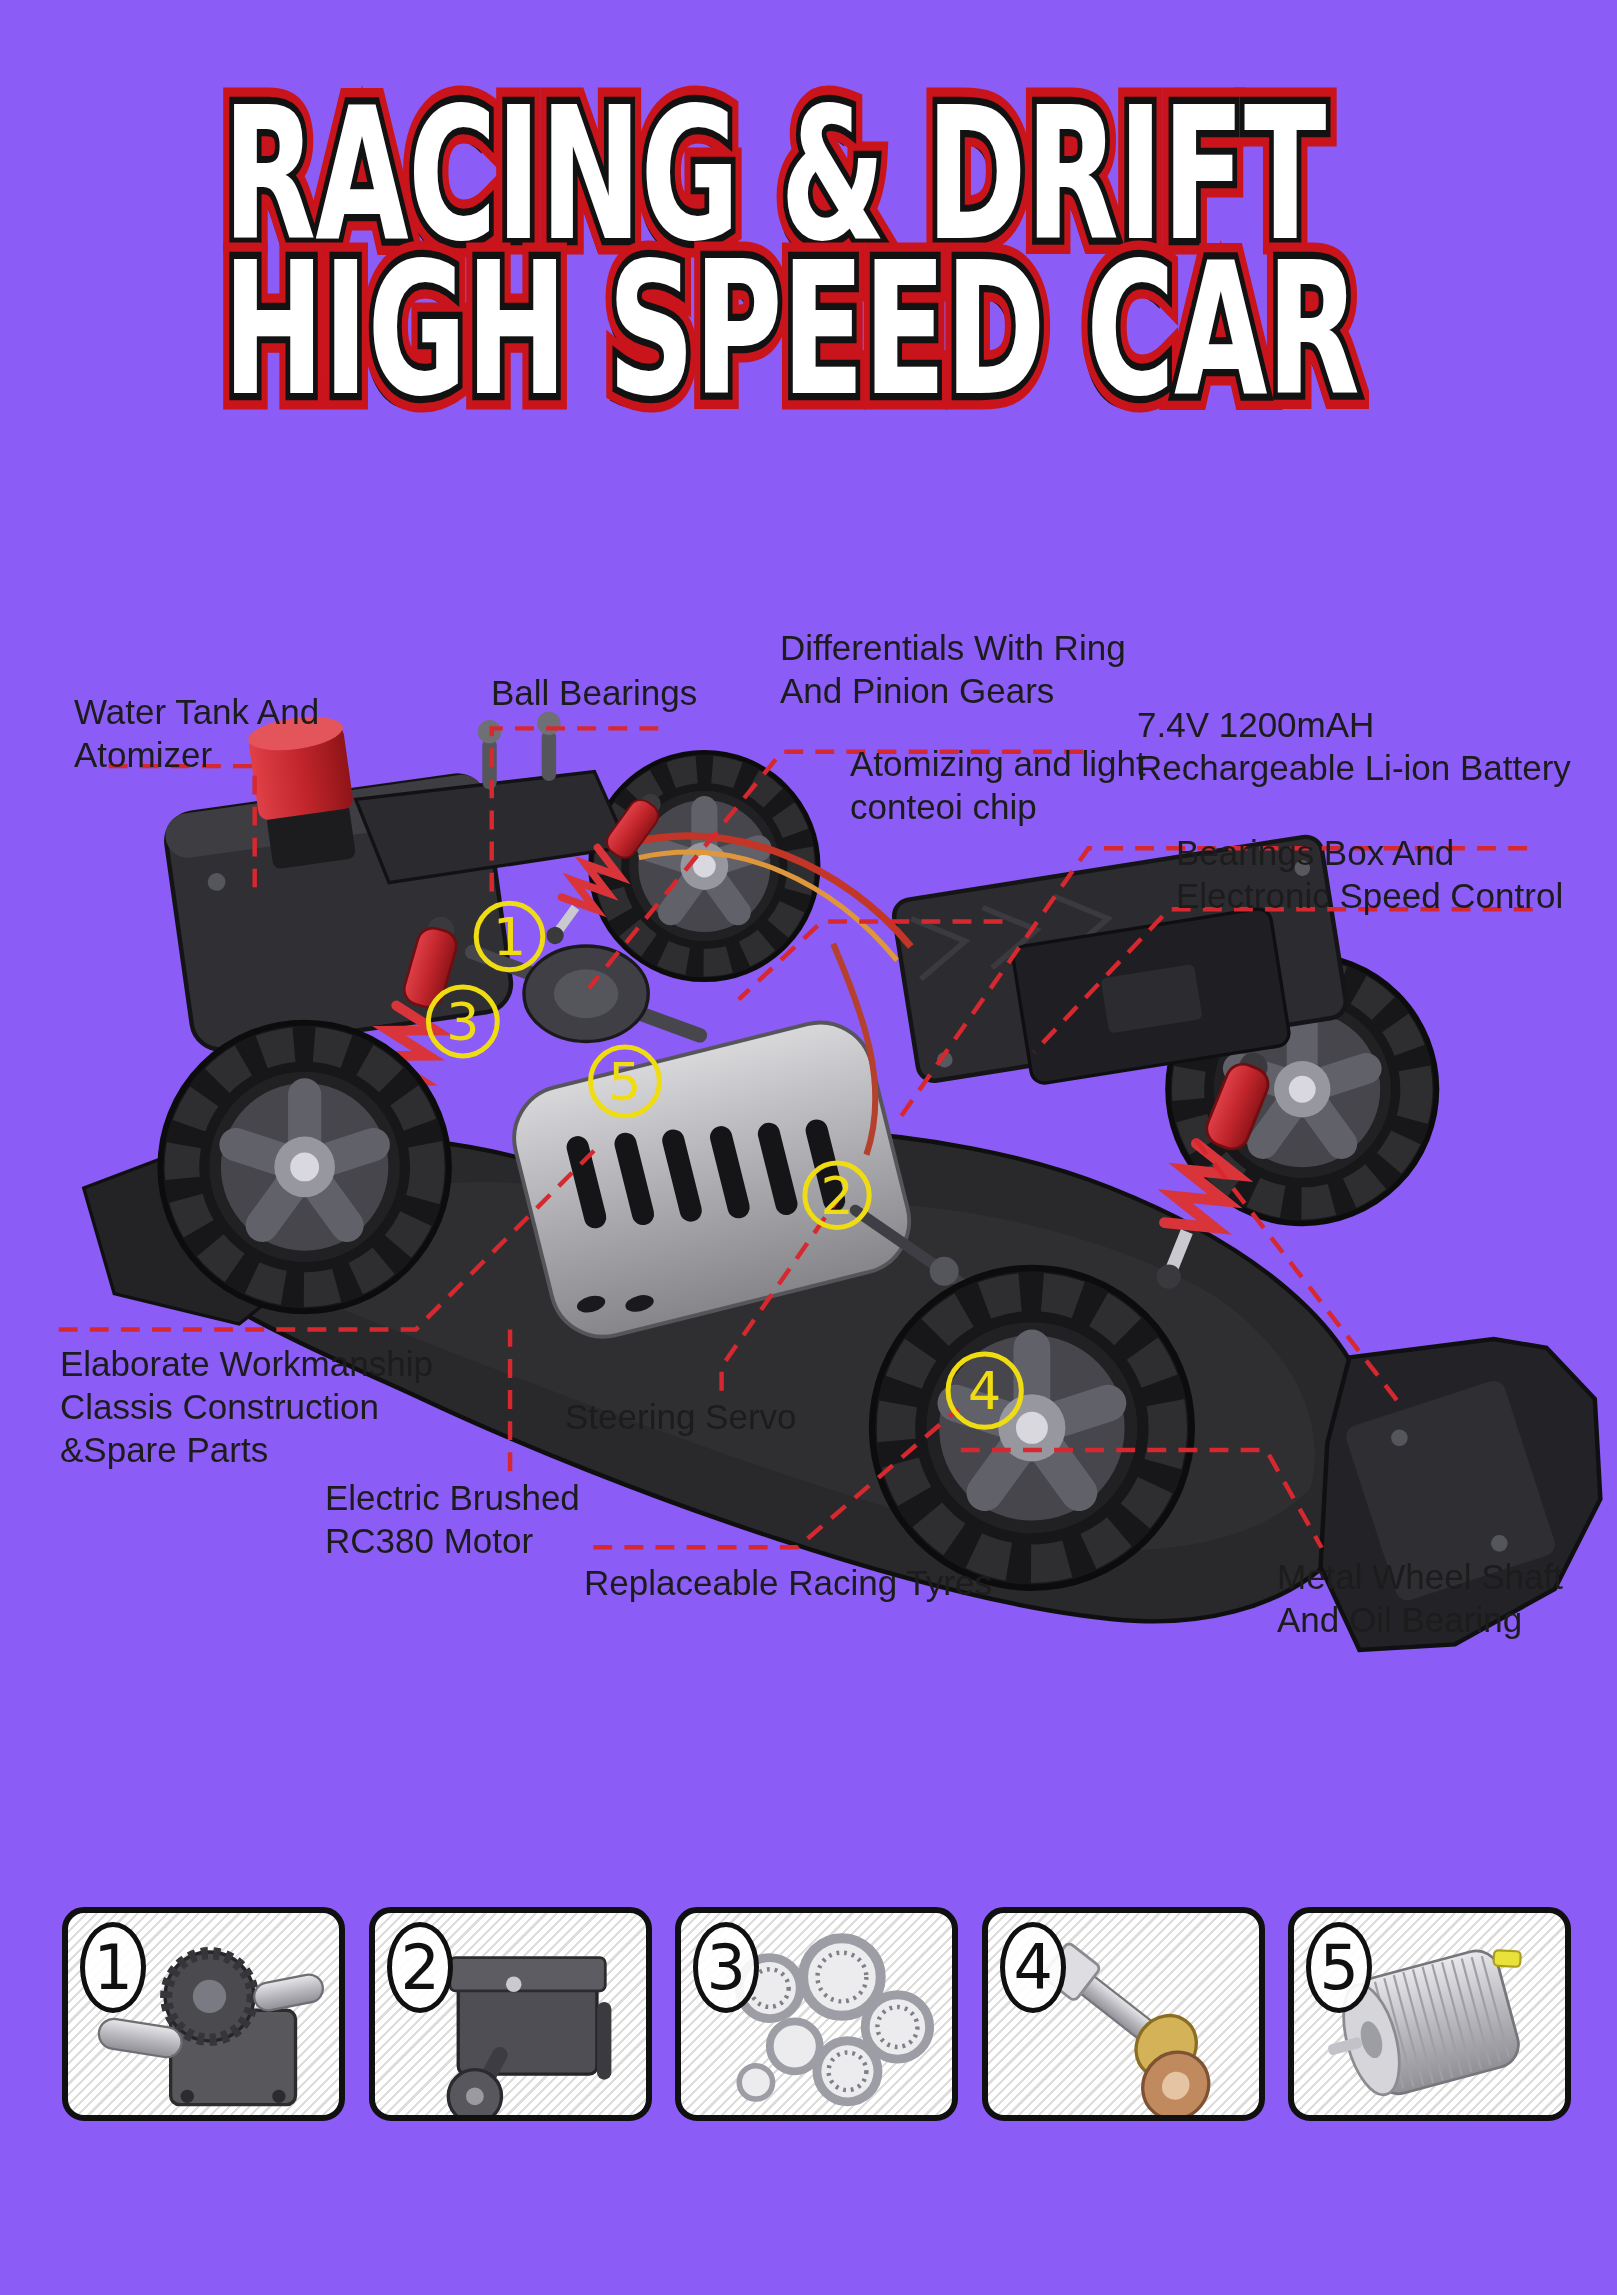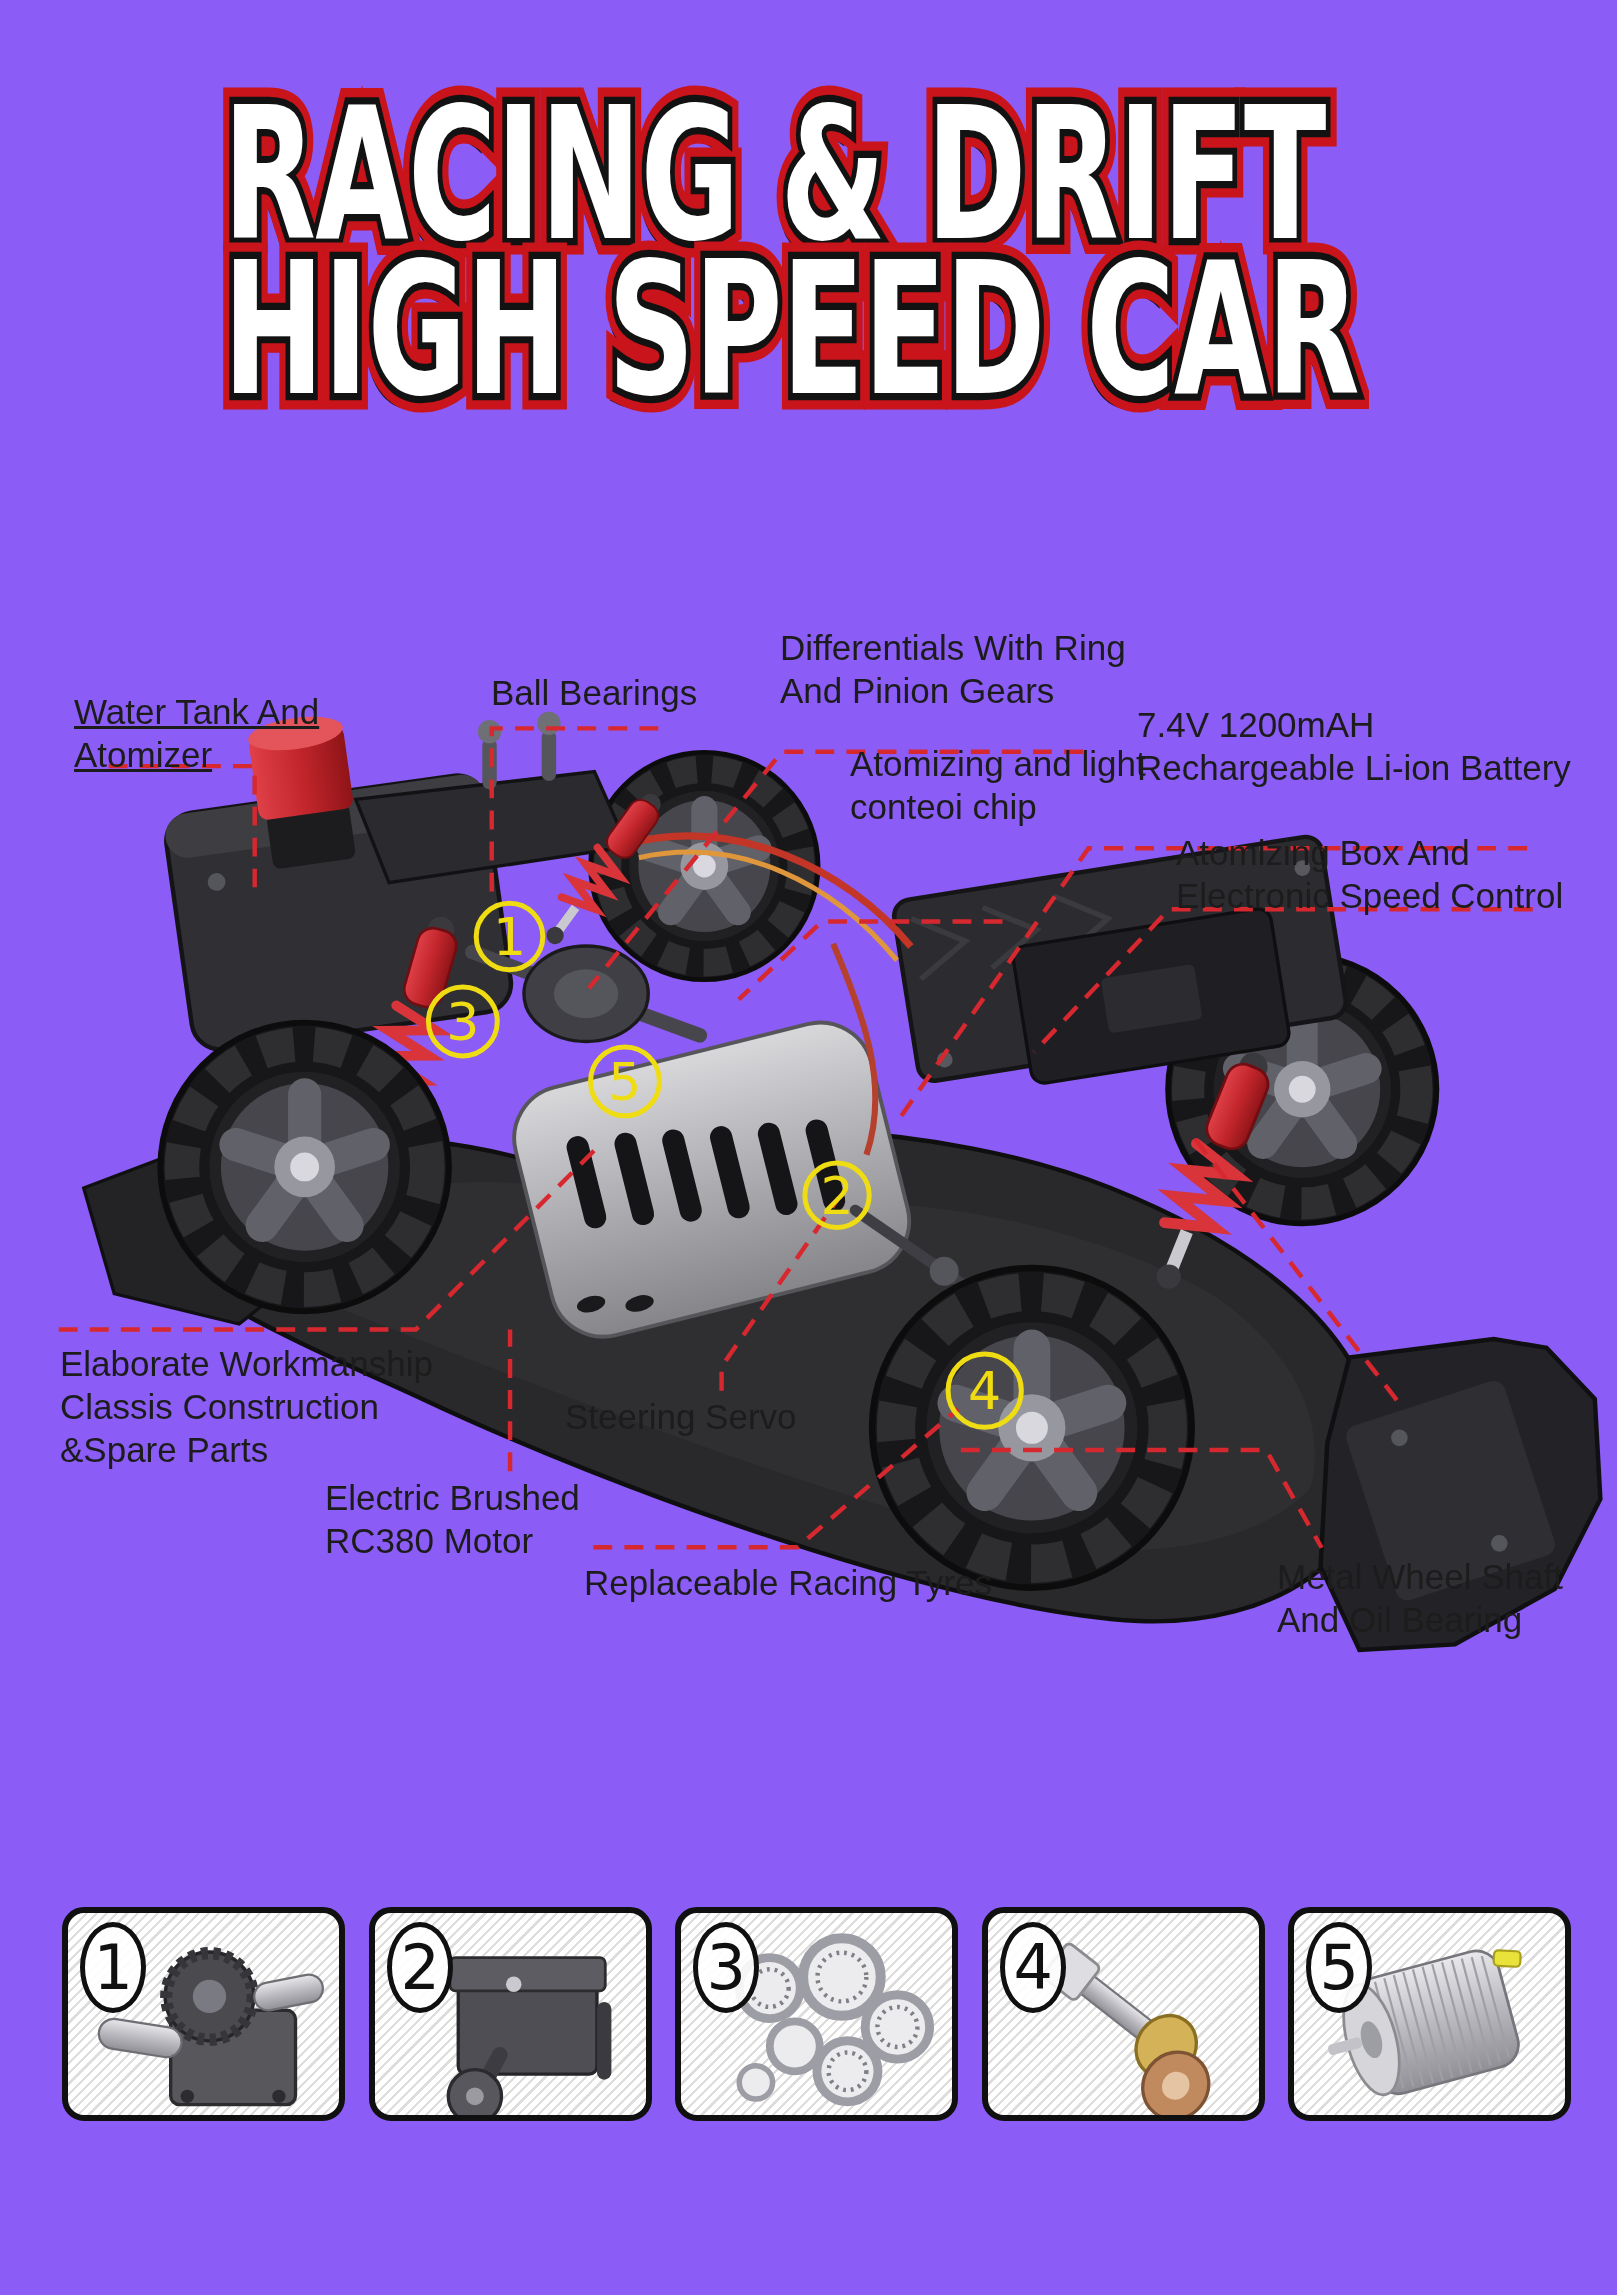--- a/index.html
+++ b/index.html
@@ -217,41 +217,41 @@
         <circle cx="1507" cy="2153" r="58" fill="none" stroke="#efdc13" stroke-width="9"></circle>
         <text x="1507" y="2153" dy=".35em">2</text>
       </g>
       <g>
         <circle cx="1773" cy="2505" r="66" fill="none" stroke="#efdc13" stroke-width="9"></circle>
         <text x="1773" y="2505" dy=".35em">4</text>
       </g>
     </g>
   </svg>
 
-  <div class="lbl" style="left:74px; top:690px;text-decoration:underline;">
+  <div class="lbl" style="left:74px; top:690px;">
     <div>Water Tank And</div>
     <div>Atomizer</div>
   </div>
   <div class="lbl" style="left:491px; top:671px;">
     <div>Ball Bearings</div>
   </div>
   <div class="lbl" style="left:850px; top:742px;">
     <div>Atomizing and light</div>
     <div>conteoi chip</div>
   </div>
   <div class="lbl" style="left:780px; top:626px;">
     <div>Differentials With Ring</div>
     <div>And Pinion Gears</div>
   </div>
   <div class="lbl" style="left:1137px; top:703px;">
     <div>7.4V 1200mAH</div>
     <div>Rechargeable Li-ion Battery</div>
   </div>
   <div class="lbl" style="left:1176px; top:831px;">
-    <div>Atomizing Box And</div>
+    <div>Bearings Box And</div>
     <div>Electronic Speed Control</div>
   </div>
   <div class="lbl" style="left:60px; top:1342px;">
     <div>Elaborate Workmanship</div>
     <div>Classis Construction</div>
     <div>&amp;Spare Parts</div>
   </div>
   <div class="lbl" style="left:565px; top:1395px;">
     <div>Steering Servo</div>
   </div>

